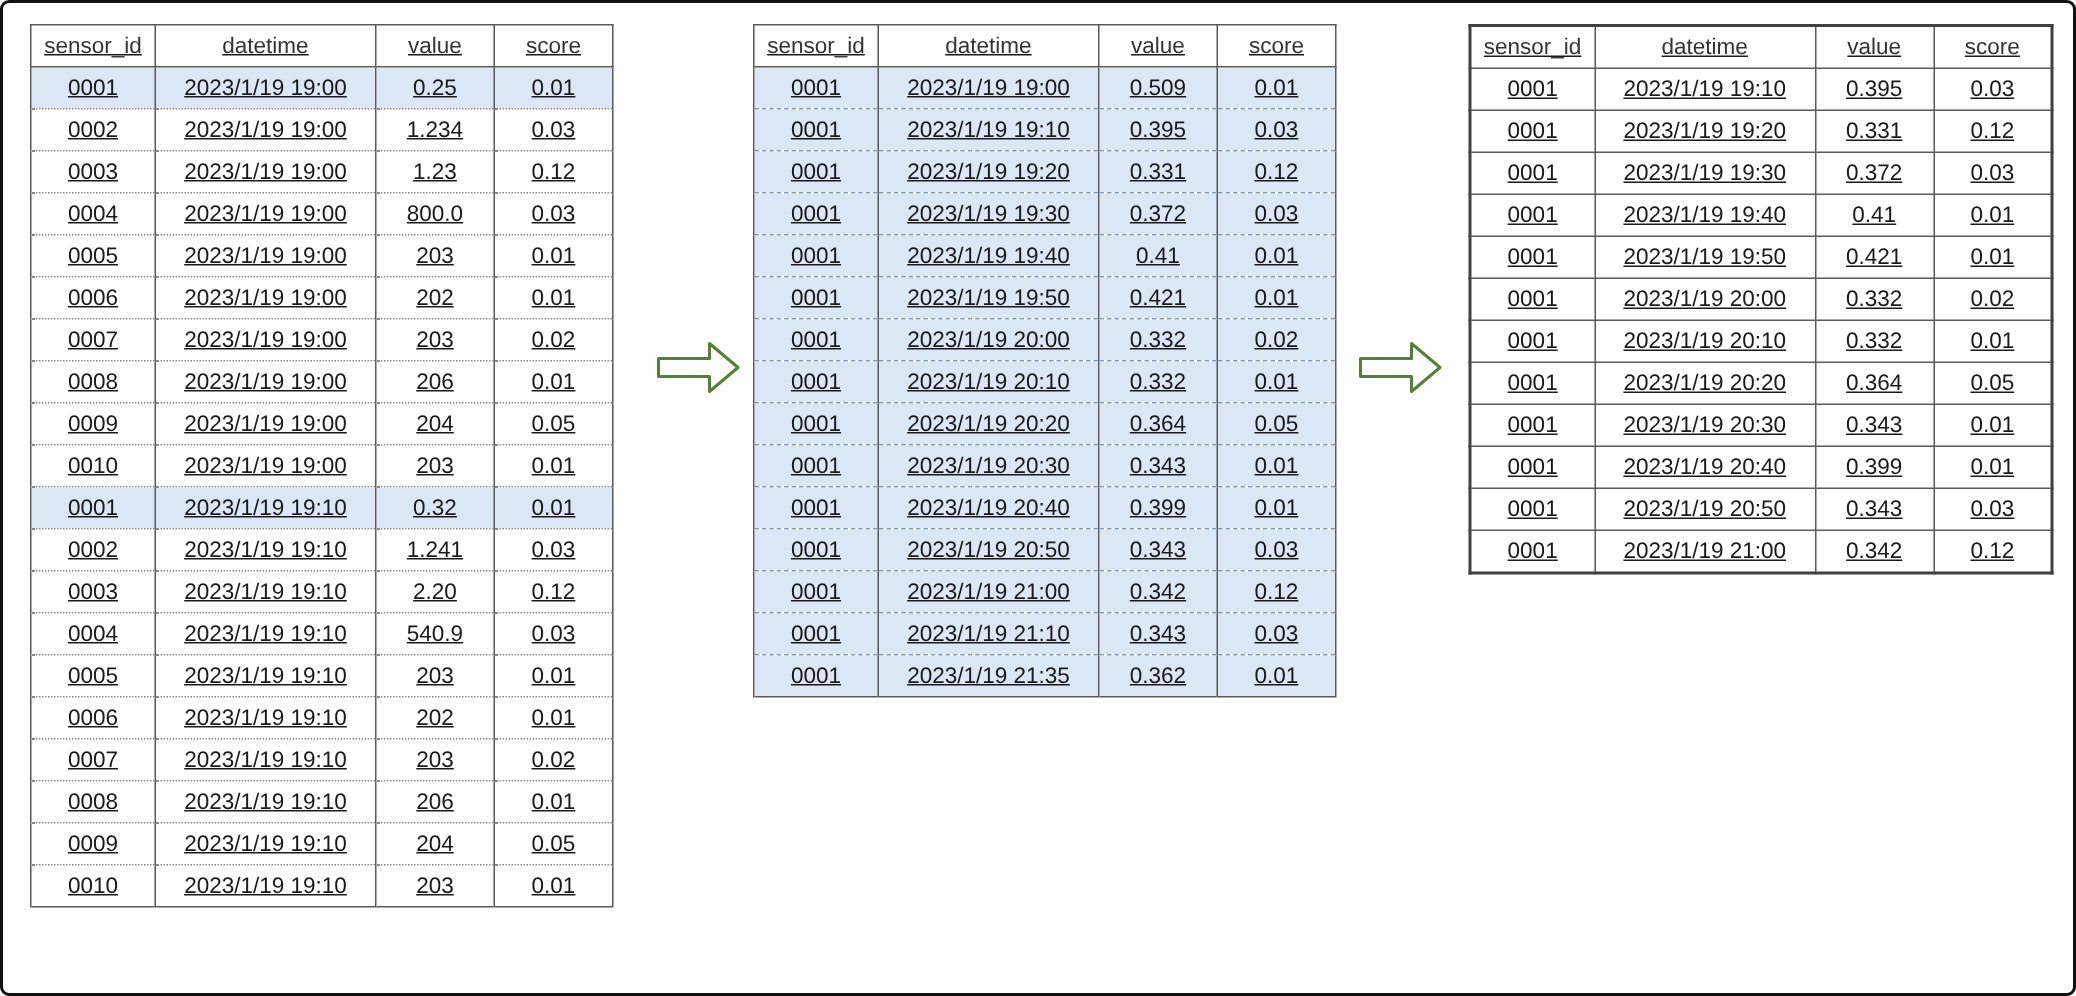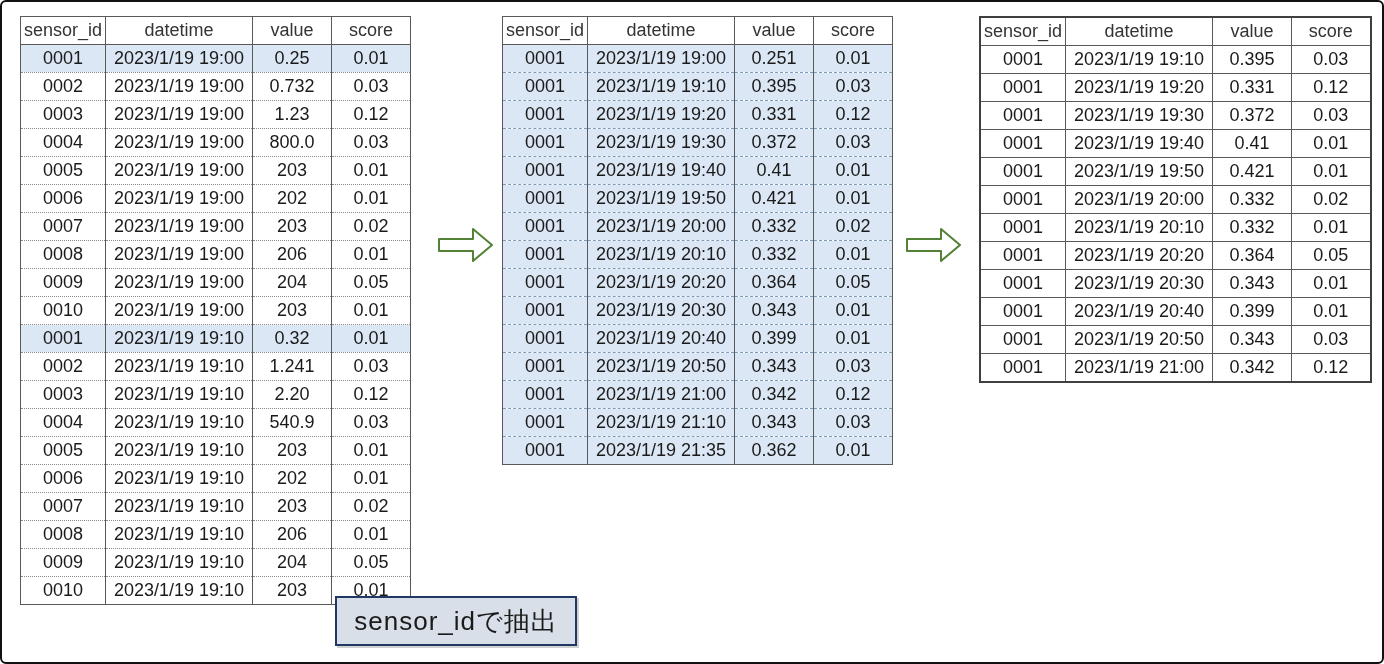--- a/index.html
+++ b/index.html
@@ -16,22 +16,23 @@
     width:1380px;height:660px;
     border:2px solid #111;
     border-radius:6px;
     background:#fff;
     overflow:hidden;
   }
   table.tbl{
     position:absolute;
     border-collapse:collapse;
     table-layout:fixed;
-    font-size:18px;
+    font-size:15px;
     color:#1a1a1a;
+    text-decoration:underline;
   }
   .tbl th,.tbl td{
     height:27px;
     padding:0 3px;
     text-align:center;
     font-weight:normal;
     white-space:nowrap;
     overflow:hidden;
     background:#fff;
   }
@@ -105,21 +106,21 @@
       <tbody>
         <tr class="hl">
           <td>0001</td>
           <td>2023/1/19 19:00</td>
           <td>0.25</td>
           <td>0.01</td>
         </tr>
         <tr>
           <td>0002</td>
           <td>2023/1/19 19:00</td>
-          <td>0.732</td>
+          <td>1.234</td>
           <td>0.03</td>
         </tr>
         <tr>
           <td>0003</td>
           <td>2023/1/19 19:00</td>
           <td>1.23</td>
           <td>0.12</td>
         </tr>
         <tr>
           <td>0004</td>
@@ -244,21 +245,21 @@
           <th>sensor_id</th>
           <th>datetime</th>
           <th>value</th>
           <th>score</th>
         </tr>
       </thead>
       <tbody>
         <tr class="hl">
           <td>0001</td>
           <td>2023/1/19 19:00</td>
-          <td>0.251</td>
+          <td>0.509</td>
           <td>0.01</td>
         </tr>
         <tr class="hl">
           <td>0001</td>
           <td>2023/1/19 19:10</td>
           <td>0.395</td>
           <td>0.03</td>
         </tr>
         <tr class="hl">
           <td>0001</td>
@@ -431,17 +432,14 @@
         </tr>
         <tr>
           <td>0001</td>
           <td>2023/1/19 21:00</td>
           <td>0.342</td>
           <td>0.12</td>
         </tr>
       </tbody>
     </table>
 
-  <div class="caption-box">
-    <span>sensor_idで抽出</span>
-  </div>
 
 </div>
 
 </body></html>

